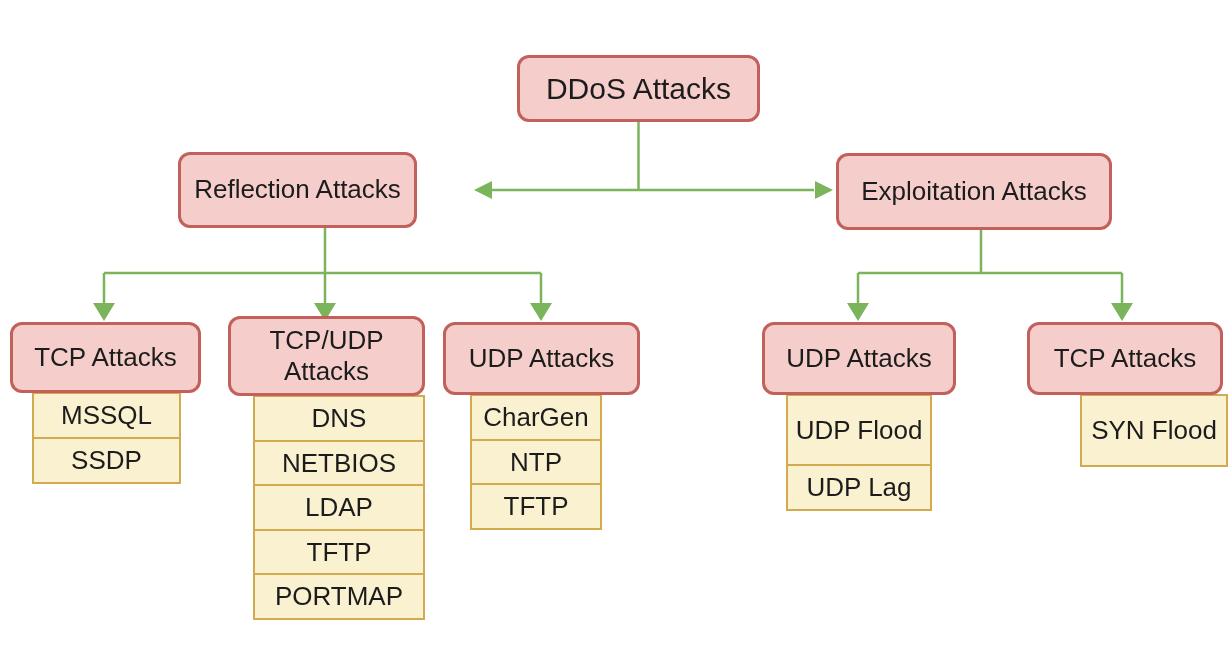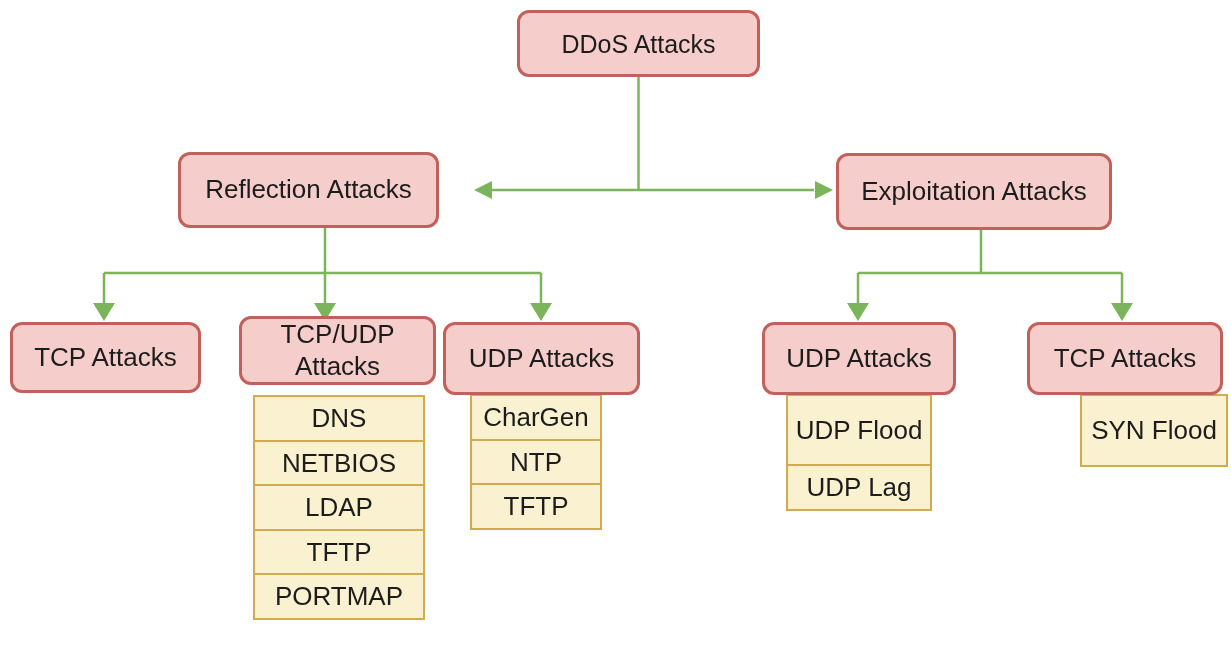--- a/index.html
+++ b/index.html
@@ -29,21 +29,21 @@
     background:var(--node-fill);
     border:3px solid var(--node-border);
     border-radius:12px;
     display:flex;align-items:center;justify-content:center;
     text-align:center;
     font-size:26px;
     line-height:1.2;
     z-index:3;
     padding:2px 6px;
   }
-  .node.root{font-size:25px;}
+  .node.root{font-size:30px;margin-top:45px;}
   .stack{
     position:absolute;
     display:flex;flex-direction:column;
     z-index:2;
   }
   .cell{
     box-sizing:border-box;
     background:var(--cell-fill);
     border:2.5px solid var(--cell-border);
     display:flex;align-items:center;justify-content:center;
@@ -82,43 +82,51 @@
     <path class="conn" d="M858,273 L858,305"></path>
     <path class="conn" d="M1122,273 L1122,305"></path>
     <polygon class="arrow" points="858,321 847,303 869,303"></polygon>
     <polygon class="arrow" points="1122,321 1111,303 1133,303"></polygon>
   </svg>
 
   <div class="node root" style="left:517px;top:10px;width:243px;height:67px;">
     <span>DDoS Attacks</span>
   </div>
 
-  <div class="node" style="left:178px;top:152px;width:261px;height:76px;">
+  <div class="node" style="left:178px;top:152px;width:239px;height:76px;">
     <span>Reflection Attacks</span>
   </div>
   <div class="node" style="left:836px;top:153px;width:276px;height:77px;">
     <span>Exploitation Attacks</span>
   </div>
 
   <div class="node" style="left:10px;top:322px;width:191px;height:71px;">
     <span>TCP Attacks</span>
   </div>
-  <div class="node" style="left:239px;top:316px;width:197px;height:69px;align-items:center;">
+  <div class="node" style="left:228px;top:316px;width:197px;height:80px;align-items:center;">
     <span>TCP/UDP Attacks</span>
   </div>
   <div class="node" style="left:443px;top:322px;width:197px;height:73px;">
     <span>UDP Attacks</span>
   </div>
   <div class="node" style="left:762px;top:322px;width:194px;height:73px;">
     <span>UDP Attacks</span>
   </div>
   <div class="node" style="left:1027px;top:322px;width:196px;height:73px;">
     <span>TCP Attacks</span>
   </div>
 
+  <div class="stack" style="left:32px;top:392px;width:149px;">
+    <div class="cell">
+        <span>MSSQL</span>
+      </div>
+    <div class="cell">
+        <span>SSDP</span>
+      </div>
+  </div>
 
   <div class="stack" style="left:253px;top:395px;width:172px;">
     <div class="cell">
         <span>DNS</span>
       </div>
     <div class="cell">
         <span>NETBIOS</span>
       </div>
     <div class="cell">
         <span>LDAP</span>

